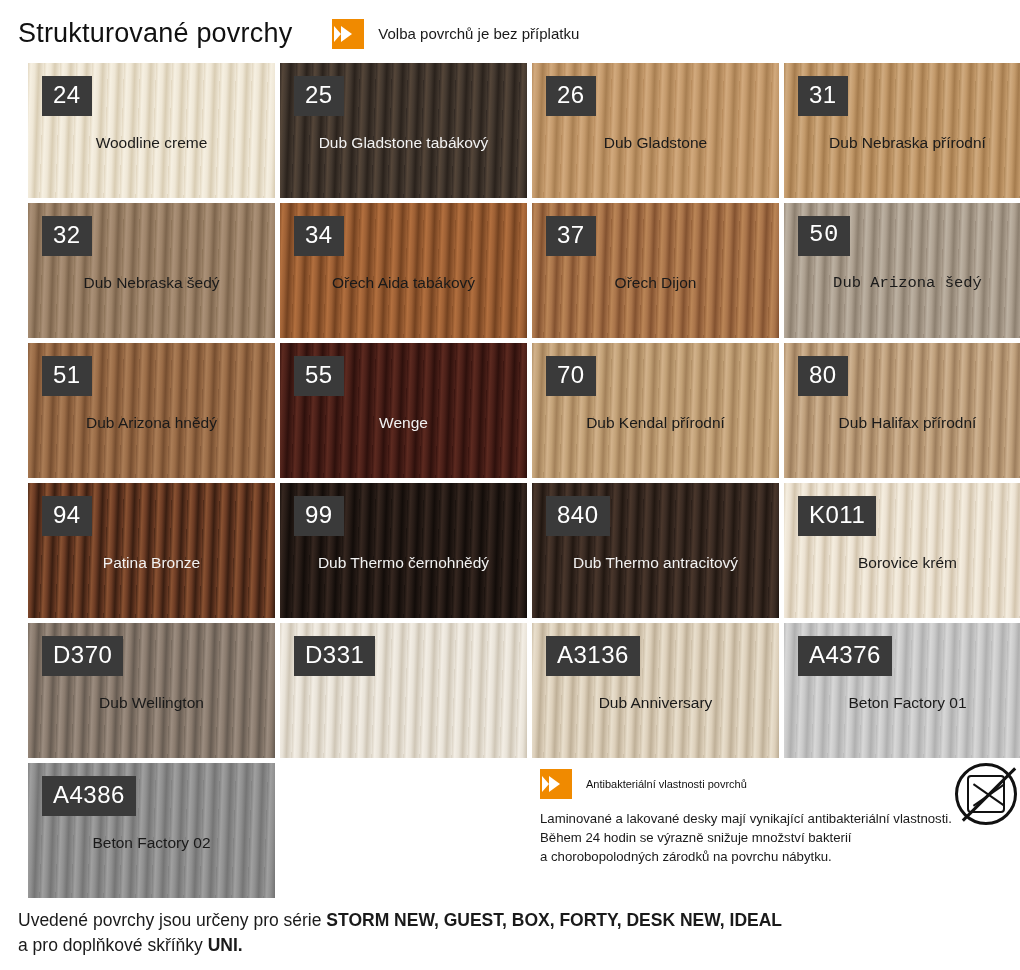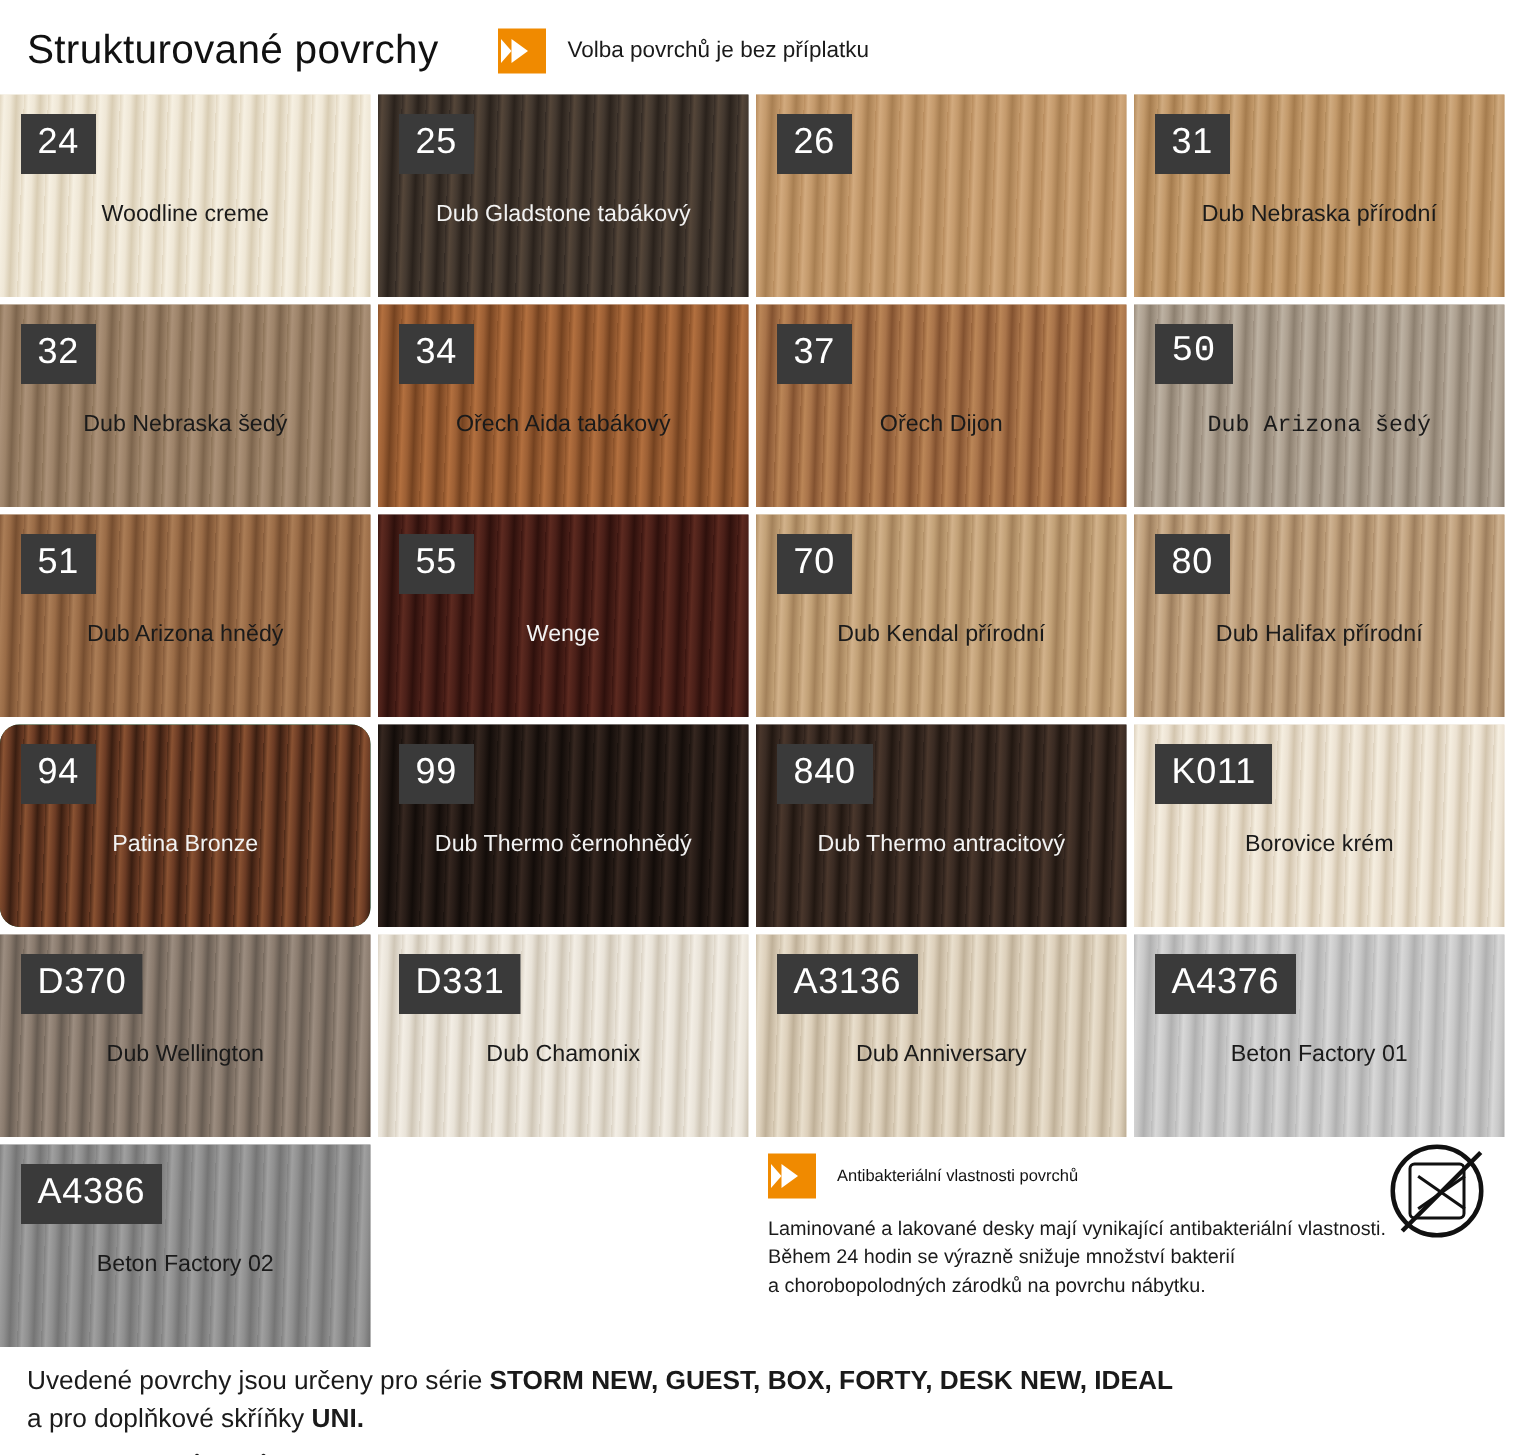--- a/index.html
+++ b/index.html
@@ -60,21 +60,21 @@
     margin-left: 14px;
     color: #1a1a1a;
   }
 
   
   .grid {
     display: grid;
     grid-template-columns: repeat(4, 247px);
     grid-auto-rows: 135px;
     gap: 5px;
-    padding: 0 0;
+    padding: 0 28px;
   }
   .swatch {
     position: relative;
     overflow: hidden;
   }
   .swatch .code {
     position: absolute;
     left: 14px; top: 13px;
     background: #3a3a3a;
     color: #ffffff;
@@ -187,20 +187,21 @@
         <div class="name">Woodline creme</div>
       </div>
       <div class="swatch dark" style="background: rgb(67, 56, 47);">
         <div class="tex" style="background-image: repeating-linear-gradient(92deg, rgb(51, 42, 36) 0px, rgb(85, 70, 57) 3px, rgb(67, 56, 47) 7px, rgb(42, 34, 28) 11px, rgb(67, 56, 47) 16px), repeating-linear-gradient(88deg, rgba(0, 0, 0, 0.07) 0px, rgba(0, 0, 0, 0) 9px, rgba(255, 255, 255, 0.06) 17px, rgba(0, 0, 0, 0) 26px), radial-gradient(120px 28px at 28% 70%, rgba(0, 0, 0, 0.12), rgba(0, 0, 0, 0) 70%), radial-gradient(150px 22px at 75% 25%, rgba(255, 255, 255, 0.1), rgba(0, 0, 0, 0) 70%);"></div>
         <div class="code">25</div>
         <div class="name">Dub Gladstone tabákový</div>
       </div>
       <div class="swatch" style="background: rgb(196, 154, 108);">
         <div class="tex" style="background-image: repeating-linear-gradient(92deg, rgb(184, 140, 93) 0px, rgb(210, 170, 126) 3px, rgb(196, 154, 108) 7px, rgb(168, 127, 82) 11px, rgb(196, 154, 108) 16px), repeating-linear-gradient(88deg, rgba(0, 0, 0, 0.07) 0px, rgba(0, 0, 0, 0) 9px, rgba(255, 255, 255, 0.06) 17px, rgba(0, 0, 0, 0) 26px), radial-gradient(120px 28px at 28% 70%, rgba(0, 0, 0, 0.12), rgba(0, 0, 0, 0) 70%), radial-gradient(150px 22px at 75% 25%, rgba(255, 255, 255, 0.1), rgba(0, 0, 0, 0) 70%);"></div>
         <div class="code">26</div>
+        <div class="name">Dub Gladstone</div>
       </div>
       <div class="swatch" style="background: rgb(195, 154, 107);">
         <div class="tex" style="background-image: repeating-linear-gradient(92deg, rgb(178, 138, 91) 0px, rgb(208, 171, 128) 3px, rgb(195, 154, 107) 7px, rgb(165, 124, 78) 11px, rgb(195, 154, 107) 16px), repeating-linear-gradient(88deg, rgba(0, 0, 0, 0.07) 0px, rgba(0, 0, 0, 0) 9px, rgba(255, 255, 255, 0.06) 17px, rgba(0, 0, 0, 0) 26px), radial-gradient(120px 28px at 28% 70%, rgba(0, 0, 0, 0.12), rgba(0, 0, 0, 0) 70%), radial-gradient(150px 22px at 75% 25%, rgba(255, 255, 255, 0.1), rgba(0, 0, 0, 0) 70%);"></div>
         <div class="code">31</div>
         <div class="name">Dub Nebraska přírodní</div>
       </div>
       <div class="swatch" style="background: rgb(157, 131, 105);">
         <div class="tex" style="background-image: repeating-linear-gradient(92deg, rgb(141, 116, 89) 0px, rgb(171, 145, 120) 3px, rgb(157, 131, 105) 7px, rgb(125, 101, 77) 11px, rgb(157, 131, 105) 16px), repeating-linear-gradient(88deg, rgba(0, 0, 0, 0.07) 0px, rgba(0, 0, 0, 0) 9px, rgba(255, 255, 255, 0.06) 17px, rgba(0, 0, 0, 0) 26px), radial-gradient(120px 28px at 28% 70%, rgba(0, 0, 0, 0.12), rgba(0, 0, 0, 0) 70%), radial-gradient(150px 22px at 75% 25%, rgba(255, 255, 255, 0.1), rgba(0, 0, 0, 0) 70%);"></div>
         <div class="code">32</div>
         <div class="name">Dub Nebraska šedý</div>
@@ -233,21 +234,21 @@
       <div class="swatch" style="background: rgb(194, 161, 119);">
         <div class="tex" style="background-image: repeating-linear-gradient(92deg, rgb(178, 144, 103) 0px, rgb(210, 178, 139) 3px, rgb(194, 161, 119) 7px, rgb(163, 129, 90) 11px, rgb(194, 161, 119) 16px), repeating-linear-gradient(88deg, rgba(0, 0, 0, 0.07) 0px, rgba(0, 0, 0, 0) 9px, rgba(255, 255, 255, 0.06) 17px, rgba(0, 0, 0, 0) 26px), radial-gradient(120px 28px at 28% 70%, rgba(0, 0, 0, 0.12), rgba(0, 0, 0, 0) 70%), radial-gradient(150px 22px at 75% 25%, rgba(255, 255, 255, 0.1), rgba(0, 0, 0, 0) 70%);"></div>
         <div class="code">70</div>
         <div class="name">Dub Kendal přírodní</div>
       </div>
       <div class="swatch" style="background: rgb(191, 160, 124);">
         <div class="tex" style="background-image: repeating-linear-gradient(92deg, rgb(174, 142, 107) 0px, rgb(207, 179, 146) 3px, rgb(191, 160, 124) 7px, rgb(157, 126, 93) 11px, rgb(191, 160, 124) 16px), repeating-linear-gradient(88deg, rgba(0, 0, 0, 0.07) 0px, rgba(0, 0, 0, 0) 9px, rgba(255, 255, 255, 0.06) 17px, rgba(0, 0, 0, 0) 26px), radial-gradient(120px 28px at 28% 70%, rgba(0, 0, 0, 0.12), rgba(0, 0, 0, 0) 70%), radial-gradient(150px 22px at 75% 25%, rgba(255, 255, 255, 0.1), rgba(0, 0, 0, 0) 70%);"></div>
         <div class="code">80</div>
         <div class="name">Dub Halifax přírodní</div>
       </div>
-      <div class="swatch dark" style="background: #14532d; border-radius: 13px;">
+      <div class="swatch dark" style="background: #14532d;">
         <div class="tex" style="background-image: repeating-linear-gradient(92deg, rgb(78, 42, 24) 0px, rgb(138, 82, 50) 3px, rgb(107, 59, 36) 7px, rgb(58, 30, 17) 11px, rgb(107, 59, 36) 16px), repeating-linear-gradient(88deg, rgba(0, 0, 0, 0.07) 0px, rgba(0, 0, 0, 0) 9px, rgba(255, 255, 255, 0.06) 17px, rgba(0, 0, 0, 0) 26px), radial-gradient(120px 28px at 28% 70%, rgba(0, 0, 0, 0.12), rgba(0, 0, 0, 0) 70%), radial-gradient(150px 22px at 75% 25%, rgba(255, 255, 255, 0.1), rgba(0, 0, 0, 0) 70%);"></div>
         <div class="code">94</div>
         <div class="name">Patina Bronze</div>
       </div>
       <div class="swatch dark" style="background: rgb(38, 27, 22);">
         <div class="tex" style="background-image: repeating-linear-gradient(92deg, rgb(26, 18, 14) 0px, rgb(54, 39, 32) 3px, rgb(38, 27, 22) 7px, rgb(18, 12, 9) 11px, rgb(38, 27, 22) 16px), repeating-linear-gradient(88deg, rgba(0, 0, 0, 0.07) 0px, rgba(0, 0, 0, 0) 9px, rgba(255, 255, 255, 0.06) 17px, rgba(0, 0, 0, 0) 26px), radial-gradient(120px 28px at 28% 70%, rgba(0, 0, 0, 0.12), rgba(0, 0, 0, 0) 70%), radial-gradient(150px 22px at 75% 25%, rgba(255, 255, 255, 0.1), rgba(0, 0, 0, 0) 70%);"></div>
         <div class="code">99</div>
         <div class="name">Dub Thermo černohnědý</div>
       </div>
       <div class="swatch dark" style="background: rgb(58, 43, 35);">
@@ -261,21 +262,20 @@
         <div class="name">Borovice krém</div>
       </div>
       <div class="swatch" style="background: rgb(138, 123, 110);">
         <div class="tex" style="background-image: repeating-linear-gradient(92deg, rgb(119, 106, 94) 0px, rgb(156, 141, 128) 3px, rgb(138, 123, 110) 7px, rgb(103, 92, 82) 11px, rgb(138, 123, 110) 16px), repeating-linear-gradient(88deg, rgba(0, 0, 0, 0.07) 0px, rgba(0, 0, 0, 0) 9px, rgba(255, 255, 255, 0.06) 17px, rgba(0, 0, 0, 0) 26px), radial-gradient(120px 28px at 28% 70%, rgba(0, 0, 0, 0.12), rgba(0, 0, 0, 0) 70%), radial-gradient(150px 22px at 75% 25%, rgba(255, 255, 255, 0.1), rgba(0, 0, 0, 0) 70%);"></div>
         <div class="code">D370</div>
         <div class="name">Dub Wellington</div>
       </div>
       <div class="swatch" style="background: rgb(233, 227, 216);">
         <div class="tex" style="background-image: repeating-linear-gradient(92deg, rgb(220, 212, 198) 0px, rgb(243, 238, 229) 3px, rgb(233, 227, 216) 7px, rgb(207, 198, 182) 11px, rgb(233, 227, 216) 16px), repeating-linear-gradient(88deg, rgba(0, 0, 0, 0.07) 0px, rgba(0, 0, 0, 0) 9px, rgba(255, 255, 255, 0.06) 17px, rgba(0, 0, 0, 0) 26px), radial-gradient(120px 28px at 28% 70%, rgba(0, 0, 0, 0.12), rgba(0, 0, 0, 0) 70%), radial-gradient(150px 22px at 75% 25%, rgba(255, 255, 255, 0.1), rgba(0, 0, 0, 0) 70%);"></div>
         <div class="code">D331</div>
-        <div class="name">Dub Chamonix</div>
       </div>
       <div class="swatch" style="background: rgb(221, 208, 187);">
         <div class="tex" style="background-image: repeating-linear-gradient(92deg, rgb(206, 192, 169) 0px, rgb(233, 223, 205) 3px, rgb(221, 208, 187) 7px, rgb(191, 176, 152) 11px, rgb(221, 208, 187) 16px), repeating-linear-gradient(88deg, rgba(0, 0, 0, 0.07) 0px, rgba(0, 0, 0, 0) 9px, rgba(255, 255, 255, 0.06) 17px, rgba(0, 0, 0, 0) 26px), radial-gradient(120px 28px at 28% 70%, rgba(0, 0, 0, 0.12), rgba(0, 0, 0, 0) 70%), radial-gradient(150px 22px at 75% 25%, rgba(255, 255, 255, 0.1), rgba(0, 0, 0, 0) 70%);"></div>
         <div class="code">A3136</div>
         <div class="name">Dub Anniversary</div>
       </div>
       <div class="swatch" style="background: rgb(201, 201, 201);">
         <div class="tex" style="background-image: repeating-linear-gradient(92deg, rgb(188, 188, 188) 0px, rgb(216, 216, 216) 3px, rgb(201, 201, 201) 7px, rgb(176, 176, 176) 11px, rgb(201, 201, 201) 16px), repeating-linear-gradient(88deg, rgba(0, 0, 0, 0.07) 0px, rgba(0, 0, 0, 0) 9px, rgba(255, 255, 255, 0.06) 17px, rgba(0, 0, 0, 0) 26px), radial-gradient(120px 28px at 28% 70%, rgba(0, 0, 0, 0.12), rgba(0, 0, 0, 0) 70%), radial-gradient(150px 22px at 75% 25%, rgba(255, 255, 255, 0.1), rgba(0, 0, 0, 0) 70%);"></div>
         <div class="code">A4376</div>
         <div class="name">Beton Factory 01</div>

